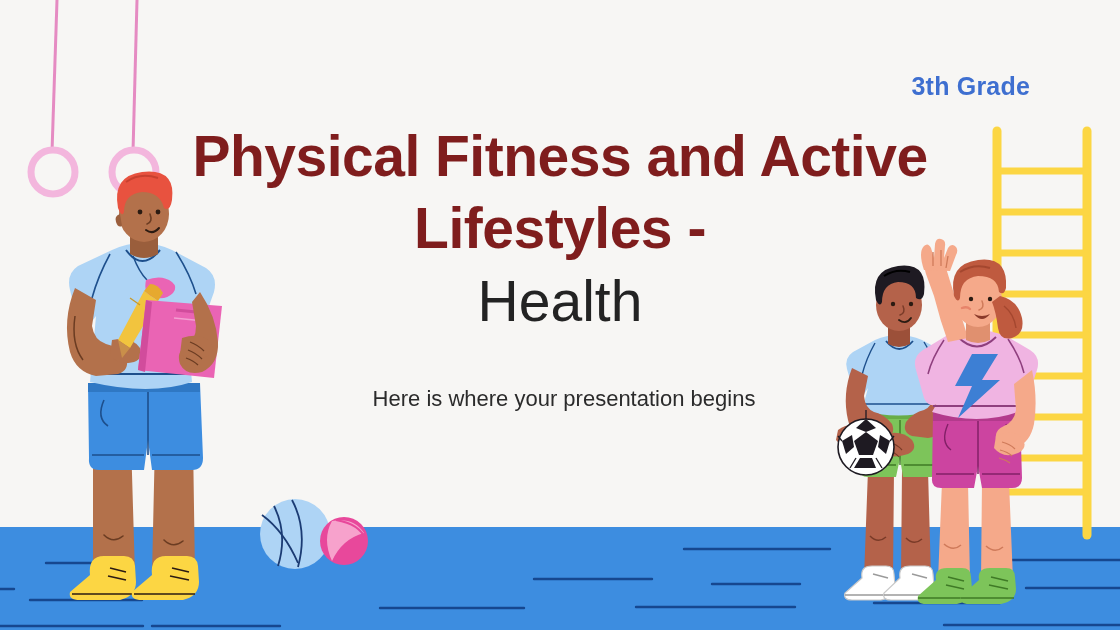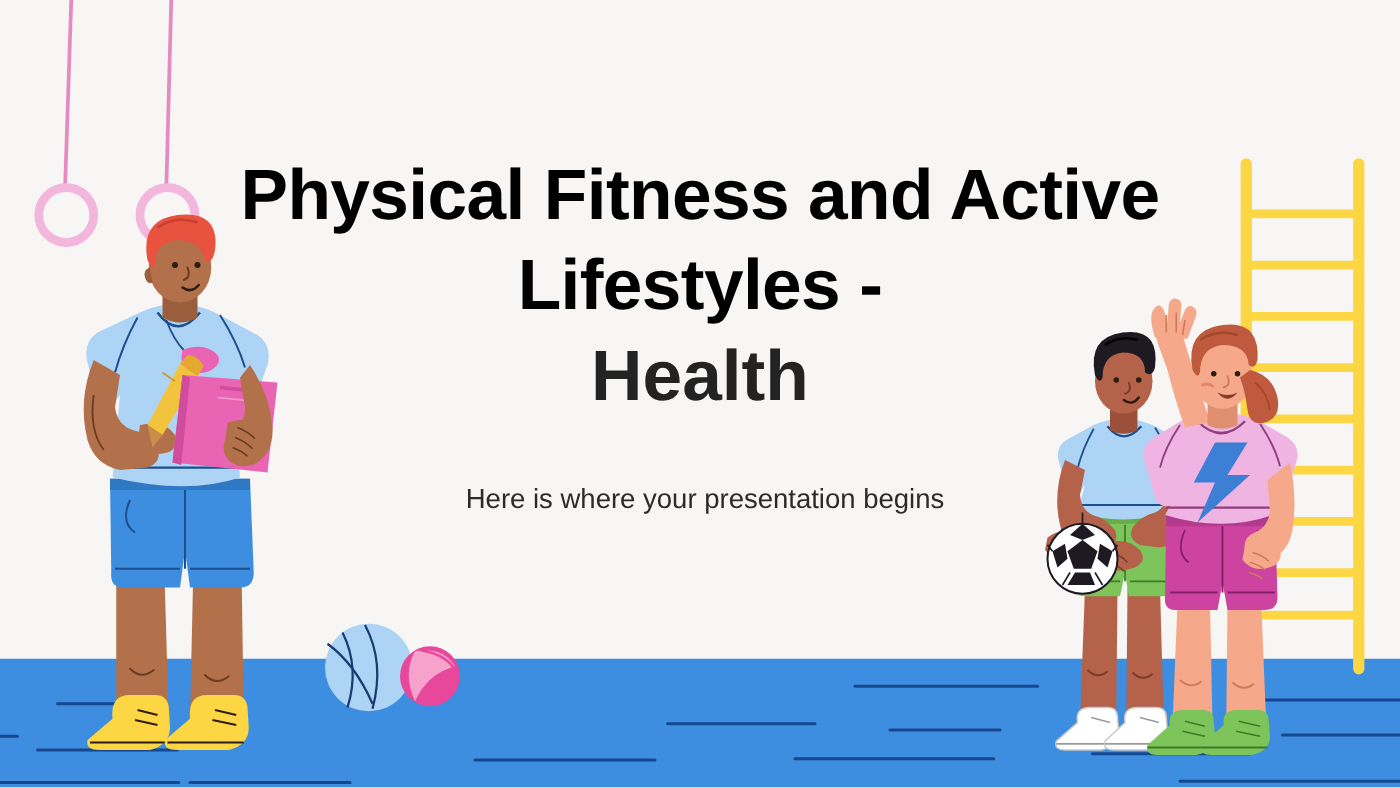--- a/index.html
+++ b/index.html
@@ -32,25 +32,25 @@
     position:absolute;
     left:180px; top:120px;
     width:760px;
     text-align:center;
   }
   #title-bold {
     font-size:57px;
     font-weight:bold;
     line-height:1.27;
     letter-spacing:-0.5px;
-    color:#000000;
+    color:#7f1d1d;
   }
   #title-light {
     font-size:57px;
-    font-weight:700;
+    font-weight:400;
     line-height:1.27;
     letter-spacing:0px;
     color:#232323;
   }
   #subtitle {
     position:absolute;
     left:184px; top:386px;
     width:760px;
     text-align:center;
     font-size:22px;
@@ -334,20 +334,21 @@
         <path d="M948 577 L964 581" stroke="#3f7a26" stroke-width="1.4"></path>
         <path d="M946 585 L964 589" stroke="#3f7a26" stroke-width="1.4"></path>
         <path d="M979 580 Q977 568 990 568 L1006 568 Q1015 568 1015 577 L1016 589 Q1016 601 1001 604 L969 604 Q959 604 961 596 Z" fill="#7dc45a"></path>
         <path d="M961 598 L1014 598" stroke="#3f7a26" stroke-width="1.5" fill="none"></path>
         <path d="M991 577 L1008 581" stroke="#3f7a26" stroke-width="1.4"></path>
         <path d="M989 585 L1008 589" stroke="#3f7a26" stroke-width="1.4"></path>
       </g>
     </svg>
   </div>
 
+  <div id="grade-label">3th Grade</div>
 
   <div id="title-block">
     <div id="title-bold">Physical Fitness and Active Lifestyles -</div>
     <div id="title-light">Health</div>
   </div>
 
   <div id="subtitle">Here is where your presentation begins</div>
 
 </div>
 

